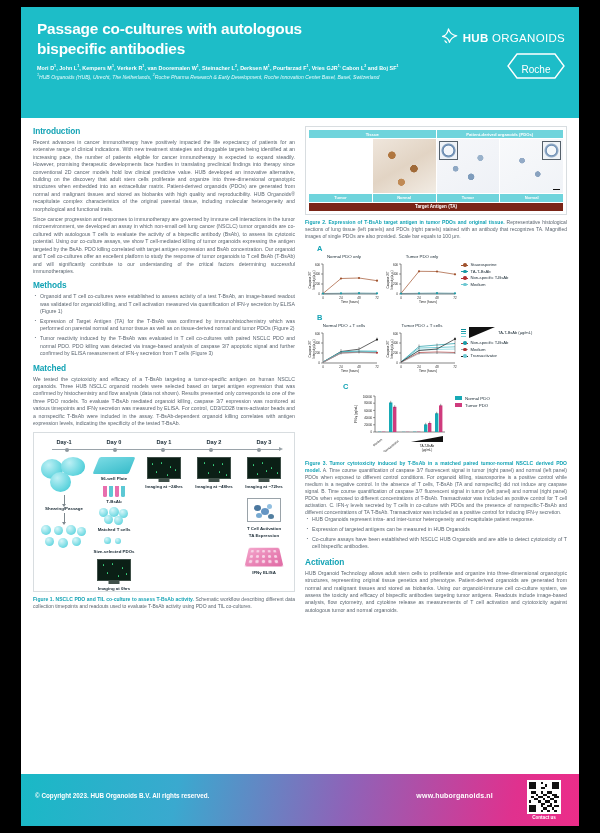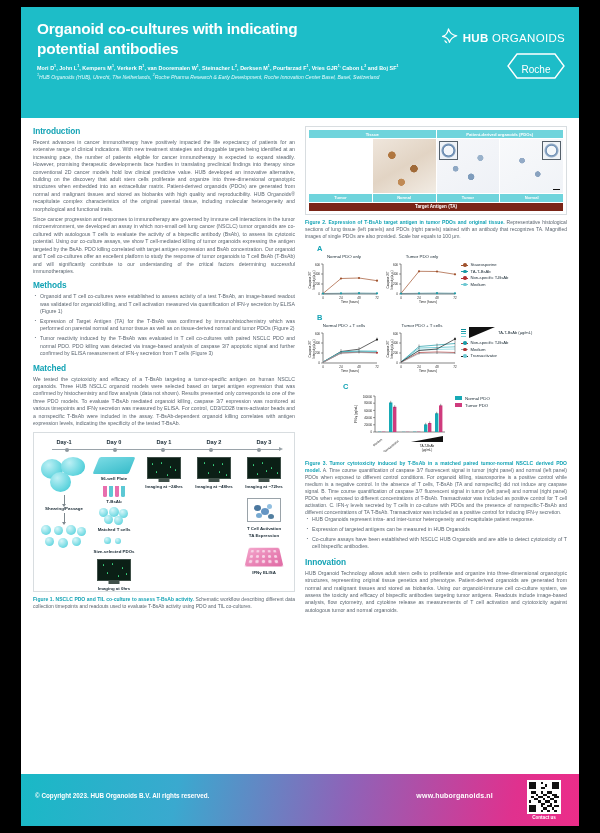--- a/index.html
+++ b/index.html
@@ -248,22 +248,22 @@
     width: 34px; text-align: center; font-size: 4.6px; font-weight: bold;
   }
 </style>
 </head>
 <body>
 
 <div id="poster">
 
   <div class="header">
     <div class="title">
-      <div>Organoid co-cultures with indicating</div>
-      <div>potential antibodies</div>
+      <div>Passage co-cultures with autologous</div>
+      <div>bispecific antibodies</div>
     </div>
     <div class="authors">
       Mori D<sup>1</sup>, John L<sup>1</sup>, Kempers M<sup>1</sup>, Verkerk R<sup>1</sup>, van Dooremalen W<sup>1</sup>, Steinacher L<sup>2</sup>, Derksen M<sup>1</sup>, Pourfarzad F<sup>1</sup>, Vries GJR<sup>1,</sup> Cabon L<sup>2</sup> and Boj SF<sup>1</sup>
     </div>
     <div class="affil">
       <sup>1</sup>HUB Organoids (HUB), Utrecht, The Netherlands, <sup>2</sup>Roche Pharma Research &amp; Early Development, Roche Innovation Center Basel, Basel, Switzerland
     </div>
 
     <div class="logo-hub">
       <span class="star">
@@ -778,21 +778,21 @@
       <div class="cap">
         <b>Figure 3. Tumor cytotoxicity induced by T-BsAb in a matched paired tumor-normal NSCLC derived PDO model.</b><span> A. Time course quantification of caspase 3/7 fluorescent signal in tumor (right panel) and normal (left panel) PDOs when exposed to different control conditions. For organoid killing, staurosporine is a positive control while medium is a negative control. In the absence of T cells, T-BsAb (TA and nonspecific) did not induce any caspase signal. B. Time course quantification of caspase 3/7 fluorescent signal in tumor (left panel) and normal (right panel) PDOs when exposed to different concentrations of T-BsAb. Transactivator was included as positive control for T cell activation. C. IFN-γ levels secreted by T cells in co-culture with PDOs and the presence of nonspecific-T-BsAb and different concentrations of TA T-BsAb. Transactivator was included as a positive control for inducing IFN-γ secretion.</span>
       </div>
 
       <ul class="bullets">
         <li>HUB Organoids represent intra- and inter-tumor heterogeneity and recapitulate patient response.</li>
         <li>Expression of targeted antigens can be measured in HUB Organoids</li>
         <li>Co-culture assays have been established with NSCLC HUB Organoids and are able to detect cytotoxicity of T cell bispecific antibodies.</li>
       </ul>
 
-      <h2 class="sec" style="margin-top:6px">Innovation</h2>
+      <h2 class="sec" style="margin-top:6px">Activation</h2>
       <p class="body-txt">HUB Organoid Technology allows adult stem cells to proliferate and organize into three-dimensional organotypic structures, representing original tissue genetics and phenotype. Patient-derived organoids are generated from normal and malignant tissues and stored as biobanks. Using our organoid-immune cell co-culture system, we assess the toxicity and efficacy of bispecific antibodies targeting tumor antigens. Readouts include image-based analysis, flow cytometry, and cytokine release as measurements of T cell activation and cytotoxicity against autologous tumor and normal organoids.</p>
     </div>
   </div>
 
   <div class="footer">
     <div class="copy">© Copyright 2023. HUB Organoids B.V. All rights reserved.</div>
     <div class="url">www.huborganoids.nl</div>
     <div class="qr">
       <div class="qr-grid">
         <i style="grid-area:1/1/4/4"></i>

